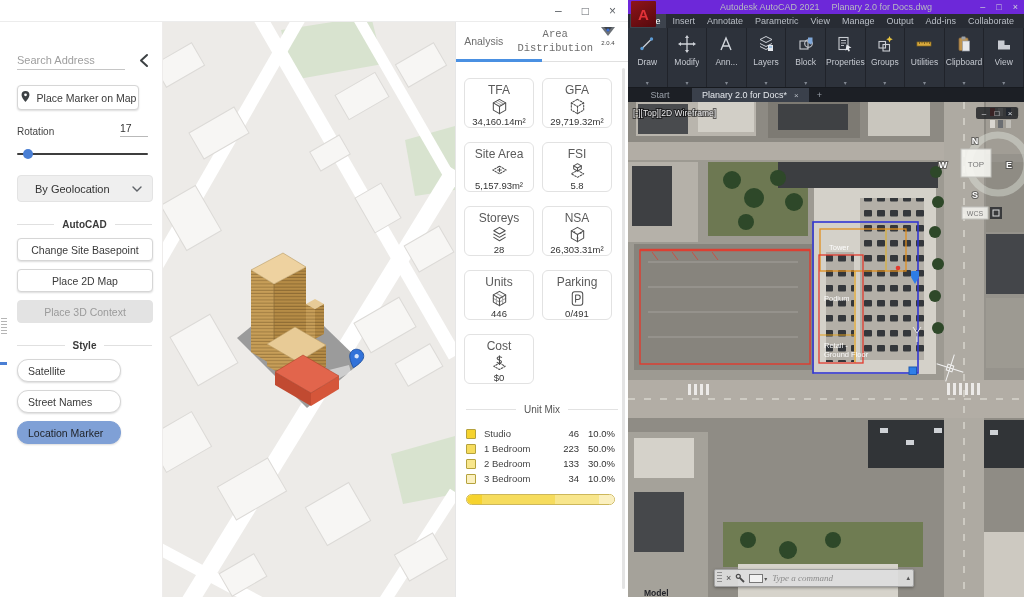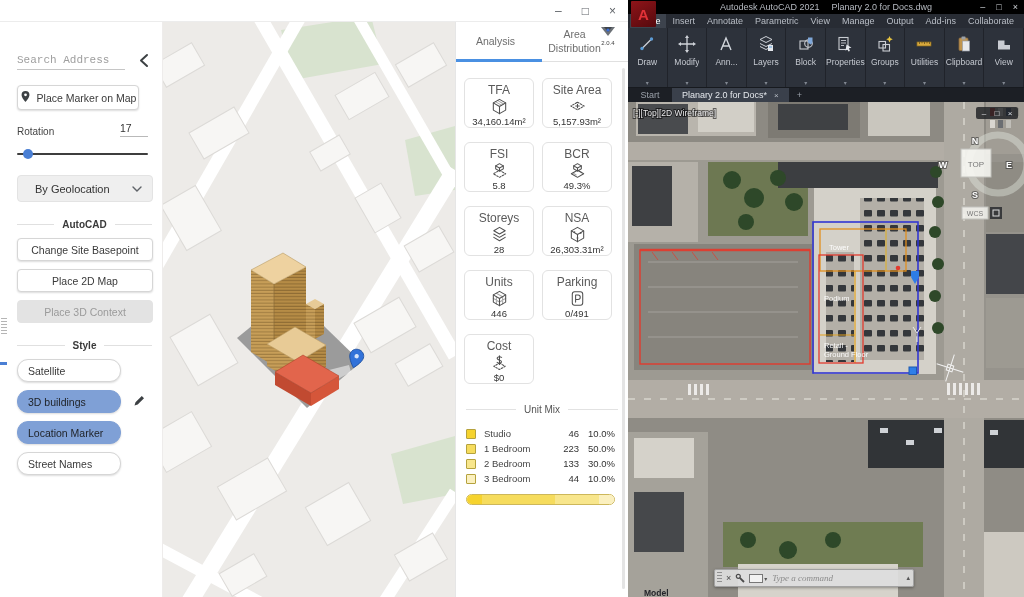--- a/index.html
+++ b/index.html
@@ -17,21 +17,21 @@
 
   
   .sidebar{position:relative;width:163px;background:#fff;flex:none;border-right:1px solid #eeeceb;}
   .rail{position:absolute;left:0;top:0;bottom:0;width:10px;}
   .rail-ticks{position:absolute;left:1px;top:296px;width:6px;height:18px;
     background:repeating-linear-gradient(#b5b5b5 0 1px,transparent 1px 3px);}
   .rail-blue{position:absolute;left:0;top:340px;width:7px;height:3px;background:#4a7fd4;}
   .sb-inner{padding:0 10px 0 17px;}
   .search-row{margin-top:30px;display:flex;align-items:flex-start;}
   .search-input{width:108px;border:none;border-bottom:1px solid #c6c6c6;font-size:11px;color:#333;
-    padding:2px 0 3px;outline:none;background:transparent;font-family:Liberation Mono, monospace;}
+    padding:2px 0 3px;outline:none;background:transparent;font-family:Liberation Sans, sans-serif;}
   .search-input::placeholder{color:#9e9e9e;}
   .collapse{margin-left:12px;margin-top:1px;cursor:pointer;}
   .btn{display:flex;align-items:center;justify-content:center;background:#fff;border:1px solid #d6d6d6;
     border-radius:4px;box-shadow:0 1px 2px rgba(0,0,0,.14);font-size:10.5px;color:#3a3a3a;cursor:pointer;}
   .marker-btn{margin-top:13px;width:122px;height:25px;gap:6px;}
   .rot-row{margin-top:12px;display:flex;align-items:flex-end;}
   .rot-label{font-size:10px;color:#444;}
   .rot-value{margin-left:auto;margin-right:4px;width:28px;border:none;border-bottom:1px solid #b9b9b9;
     font-size:10.5px;color:#333;text-align:left;outline:none;background:transparent;font-family:inherit;padding:0 0 2px;}
   .slider{position:relative;margin-top:12px;height:10px;}
@@ -54,21 +54,21 @@
   .map{position:relative;width:292px;flex:none;overflow:hidden;background:#edebe8;}
   .map svg{display:block;}
 
   
   .analysis{position:relative;width:173px;flex:none;background:#fff;border-left:1px solid #e6e6e6;overflow:hidden;}
   .brand{position:absolute;top:1px;right:7px;width:26px;text-align:center;z-index:3;}
   .brand-ver{font-size:6px;color:#444;margin-top:-1px;}
   .tabs{position:relative;height:40px;border-bottom:1px solid #e0e0e0;display:flex;}
   .tab{flex:1;display:flex;align-items:center;justify-content:center;text-align:center;
     font-size:10.5px;color:#6e6e6e;line-height:1.25;cursor:pointer;padding:0 6px;}
-  .tab.area{padding-right:20px;}
+  .tab.area{padding-right:35px;font-family:Liberation Mono, monospace;}
   .tab-underline{position:absolute;left:0;bottom:-1px;width:86px;height:3px;background:#4a90e2;}
   .cards{margin:16px 0 0 8px;display:grid;grid-template-columns:70px 70px;column-gap:8px;row-gap:14px;}
   .card{height:50px;border:1px solid #e2e2e2;border-radius:6px;background:#fff;display:flex;flex-direction:column;
     align-items:center;justify-content:space-between;padding:4px 1px;}
   .card .clabel{font-size:12px;color:#5a5a5a;}
   .card .cvalue{font-size:9.5px;color:#333;white-space:nowrap;}
   .ci{width:19px;height:19px;flex:none;}
   .ci path,.ci rect{stroke:#4f4f4f;fill:none;stroke-width:1.1;stroke-linejoin:round;stroke-linecap:round;}
   .ci .dsh{stroke-dasharray:1.8 1.5;}
   .ci .fil{fill:#4f4f4f;stroke:none;}
@@ -81,41 +81,41 @@
   .sw{width:10px;height:10px;border:1px solid #b5a23d;border-radius:1px;margin-right:8px;flex:none;}
   .uname{flex:1;font-size:9.5px;color:#444;}
   .ucount{font-size:9.5px;color:#333;margin-right:8px;}
   .upct{font-size:9.5px;color:#333;width:28px;text-align:right;}
   .ubar{margin:8px 13px 0 10px;height:11px;border:1px solid #cdb75a;border-radius:7px;overflow:hidden;display:flex;}
   .ubar span{height:100%;}
   .a-scroll{position:absolute;right:3px;top:46px;bottom:8px;width:3px;background:#e4e4e4;border-radius:2px;}
 
   
   .acadw{position:absolute;left:628px;top:0;width:396px;height:597px;background:#2c313a;overflow:hidden;}
-  .a-title{position:relative;height:14px;background:#000000;padding-left:14px;}
+  .a-title{position:relative;height:14px;background:#6d28d9;padding-left:14px;}
   .a-title-text{position:absolute;left:0;right:0;top:0;height:14px;display:flex;align-items:center;justify-content:center;
     gap:12px;font-size:9px;color:#b6bac1;}
   .a-controls{position:absolute;right:6px;top:0;height:14px;display:flex;align-items:center;gap:11px;
     font-size:9px;color:#d2d6db;z-index:4;}
   .a-logo{position:absolute;left:3px;top:1px;width:25px;height:26px;z-index:5;
     background:linear-gradient(150deg,#8f1419,#55090d);display:flex;align-items:center;justify-content:center;
     font-size:15px;font-weight:bold;color:#e23238;border-radius:1px;}
   .a-menu{height:14px;background:#282c34;display:flex;align-items:stretch;padding-left:32px;font-size:9px;color:#b9bec6;justify-content:flex-end;}
   .a-menu .mtab{display:flex;align-items:center;padding:0 6px;cursor:pointer;white-space:nowrap;}
   .a-menu .mtab.active{background:#3d434d;color:#fff;}
   .wsbox{width:14px;height:8px;background:#888d95;border-radius:1px;margin:3px 2px 0 2px;}
   .ribbon{height:60px;background:#2d323b;border-bottom:1px solid #171a1f;display:flex;}
   .rpanel{flex:1;border-right:1px solid #20232a;display:flex;flex-direction:column;align-items:center;
     padding-top:3px;cursor:pointer;min-width:0;}
   .rpanel .ric{height:26px;display:flex;align-items:center;justify-content:center;}
   .rpanel .rlabel{font-size:8.5px;color:#c6cad1;white-space:nowrap;overflow:hidden;max-width:100%;}
   .rpanel .rcaret{margin-top:auto;margin-bottom:1px;font-size:6px;color:#828892;}
   .ftabs{height:14px;background:#1c1f25;display:flex;align-items:stretch;font-size:9px;}
   .ftab{display:flex;align-items:center;padding:0 10px;color:#9aa0a9;cursor:pointer;}
-  .ftab.start{width:44px;justify-content:center;}
+  .ftab.start{width:64px;justify-content:center;}
   .ftab.active{background:#3a404b;color:#e4e7ec;}
   .ftab .fx{margin-left:7px;color:#b8bdc5;font-size:8px;}
   .fplus{display:flex;align-items:center;padding:0 8px;color:#9aa0a9;cursor:pointer;}
   .vport{position:absolute;left:0;top:102px;width:396px;height:495px;background:#96938c;}
   .vport svg{display:block;}
 
   
   .cmdbar{position:absolute;left:86px;top:467px;width:200px;height:18px;display:flex;align-items:center;
     background:rgba(222,222,222,.93);border:1px solid #a2a2a2;border-radius:2px;box-shadow:0 1px 3px rgba(0,0,0,.35);
     padding:0 3px 0 2px;z-index:6;}
@@ -200,32 +200,24 @@
 
           <div class="section">
             <div class="line"></div>
             <div class="stxt">Style</div>
             <div class="line"></div>
           </div>
           <div class="style-row">
             <div class="btn style-btn">Satellite</div>
           </div>
           <div class="style-row">
-            <div class="btn style-btn active">3D buildings</div>
-            <span class="pencil">
-              <svg width="13" height="13" viewBox="0 0 13 13">
-                  <path d="M1.5 11.5l1-3.2 6.3-6.3 2.2 2.2-6.3 6.3-3.2 1z" fill="#3c4043"></path>
-                </svg>
-            </span>
+            <div class="btn style-btn">Street Names</div>
           </div>
           <div class="style-row">
             <div class="btn style-btn active">Location Marker</div>
-          </div>
-          <div class="style-row">
-            <div class="btn style-btn">Street Names</div>
           </div>
         </div>
       </aside>
 
       <div class="map">
         <svg width="292" height="575" viewBox="0 0 292 575">
           <defs>
             <pattern id="pL" width="6" height="3.2" patternUnits="userSpaceOnUse">
               <rect width="6" height="3.2" fill="#c79e58"></rect>
                 <rect y="2.2" width="6" height="1" fill="#9d7a40"></rect>
@@ -327,45 +319,43 @@
           <div class="card">
             <span class="clabel">TFA</span>
             <svg class="ci" viewBox="0 0 20 20">
               <path d="M10 2.5l6.5 3.7v7.6L10 17.5l-6.5-3.7V6.2z"></path>
                 <path d="M3.5 6.2L10 10l6.5-3.8M10 10v7.5"></path>
               <path class="lite" d="M5.6 4.9l6.4 3.7M7.9 3.6l6.4 3.7"></path>
               </svg>
             <span class="cvalue">34,160.14m²</span>
           </div>
           <div class="card">
+            <span class="clabel">GFA</span>
+            <svg class="ci" viewBox="0 0 20 20">
+              <path class="dsh" d="M10 2.5l6.5 3.7v7.6L10 17.5l-6.5-3.7V6.2z"></path>
+                <path class="dsh" d="M3.5 6.2L10 10l6.5-3.8M10 10v7.5"></path>
+              </svg>
+            <span class="cvalue">29,719.32m²</span>
+          </div>
+          <div class="card">
             <span class="clabel">Site Area</span>
             <svg class="ci" viewBox="0 0 20 20">
               <path class="dsh" d="M10 5.5l7 4-7 4-7-4z"></path>
                 <path d="M10 7.6v3.8M8.1 9.5h3.8"></path>
               </svg>
             <span class="cvalue">5,157.93m²</span>
           </div>
           <div class="card">
             <span class="clabel">FSI</span>
             <svg class="ci" viewBox="0 0 20 20">
               <path d="M10 2.8l4 2.3v3.2L10 10.6 6 8.3V5.1z"></path>
                 <path d="M6 5.1l4 2.3 4-2.3M10 7.4v3.2"></path>
               <path class="dsh" d="M10 9.8l6.5 3.7L10 17.2l-6.5-3.7z"></path>
               </svg>
             <span class="cvalue">5.8</span>
-          </div>
-          <div class="card">
-            <span class="clabel">BCR</span>
-            <svg class="ci" viewBox="0 0 20 20">
-              <path d="M10 9.8l6.5 3.7L10 17.2l-6.5-3.7z"></path>
-                <path d="M10 2.8l4 2.3v3.2L10 10.6 6 8.3V5.1z"></path>
-              <path d="M6 5.1l4 2.3 4-2.3M10 7.4v3.2"></path>
-                <path class="lite" d="M6 13.2l2.6 1.5M11.4 10.2l2.6 1.5"></path>
-              </svg>
-            <span class="cvalue">49.3%</span>
           </div>
           <div class="card">
             <span class="clabel">Storeys</span>
             <svg class="ci" viewBox="0 0 20 20">
               <path d="M10 2.5l6 3.5-6 3.5-6-3.5z"></path>
                 <path d="M4 9.5l6 3.5 6-3.5"></path>
                 <path d="M4 13l6 3.5 6-3.5"></path>
               </svg>
             <span class="cvalue">28</span>
           </div>
@@ -428,21 +418,21 @@
           </div>
           <div class="urow">
             <span class="sw" style="background: rgb(248, 230, 140);"></span>
             <span class="uname">2 Bedroom</span>
             <span class="ucount">133</span>
             <span class="upct">30.0%</span>
           </div>
           <div class="urow">
             <span class="sw" style="background: rgb(251, 240, 191);"></span>
             <span class="uname">3 Bedroom</span>
-            <span class="ucount">44</span>
+            <span class="ucount">34</span>
             <span class="upct">10.0%</span>
           </div>
         </div>
         <div class="ubar">
           <span style="width: 10%; background: rgb(246, 211, 46);"></span>
           <span style="width: 50%; background: rgb(246, 220, 93);"></span>
           <span style="width: 30%; background: rgb(248, 230, 140);"></span>
           <span style="width: 10%; background: rgb(251, 240, 191);"></span>
         </div>
         <div class="a-scroll"></div>

